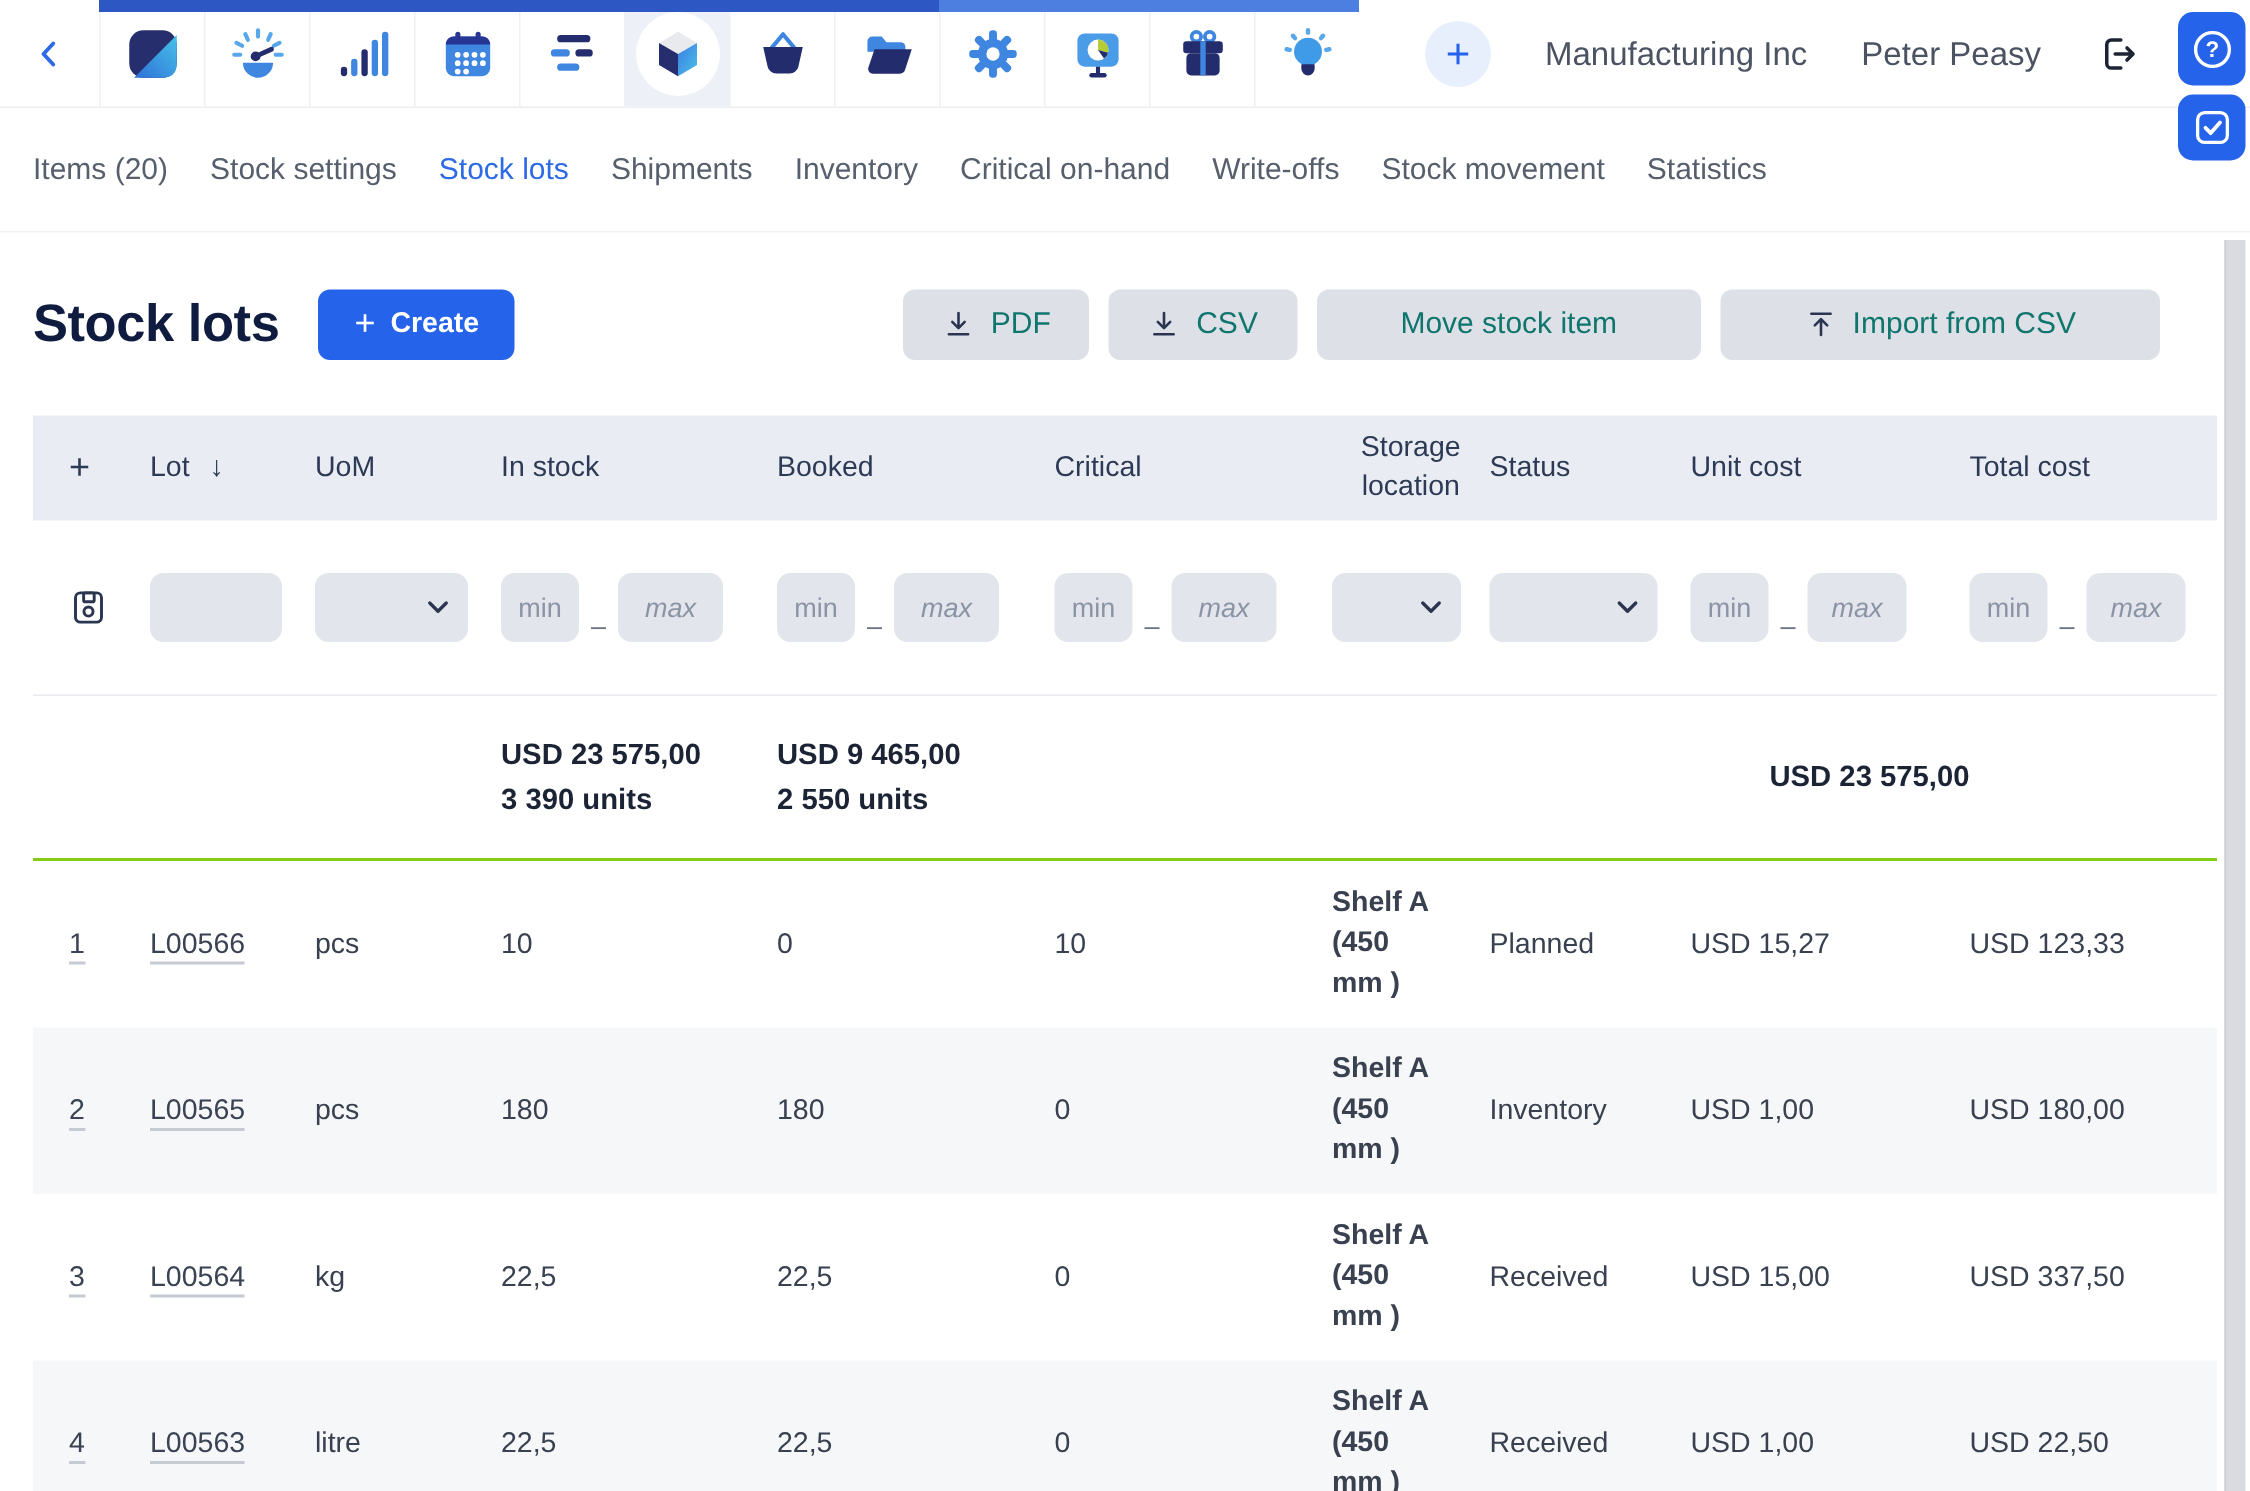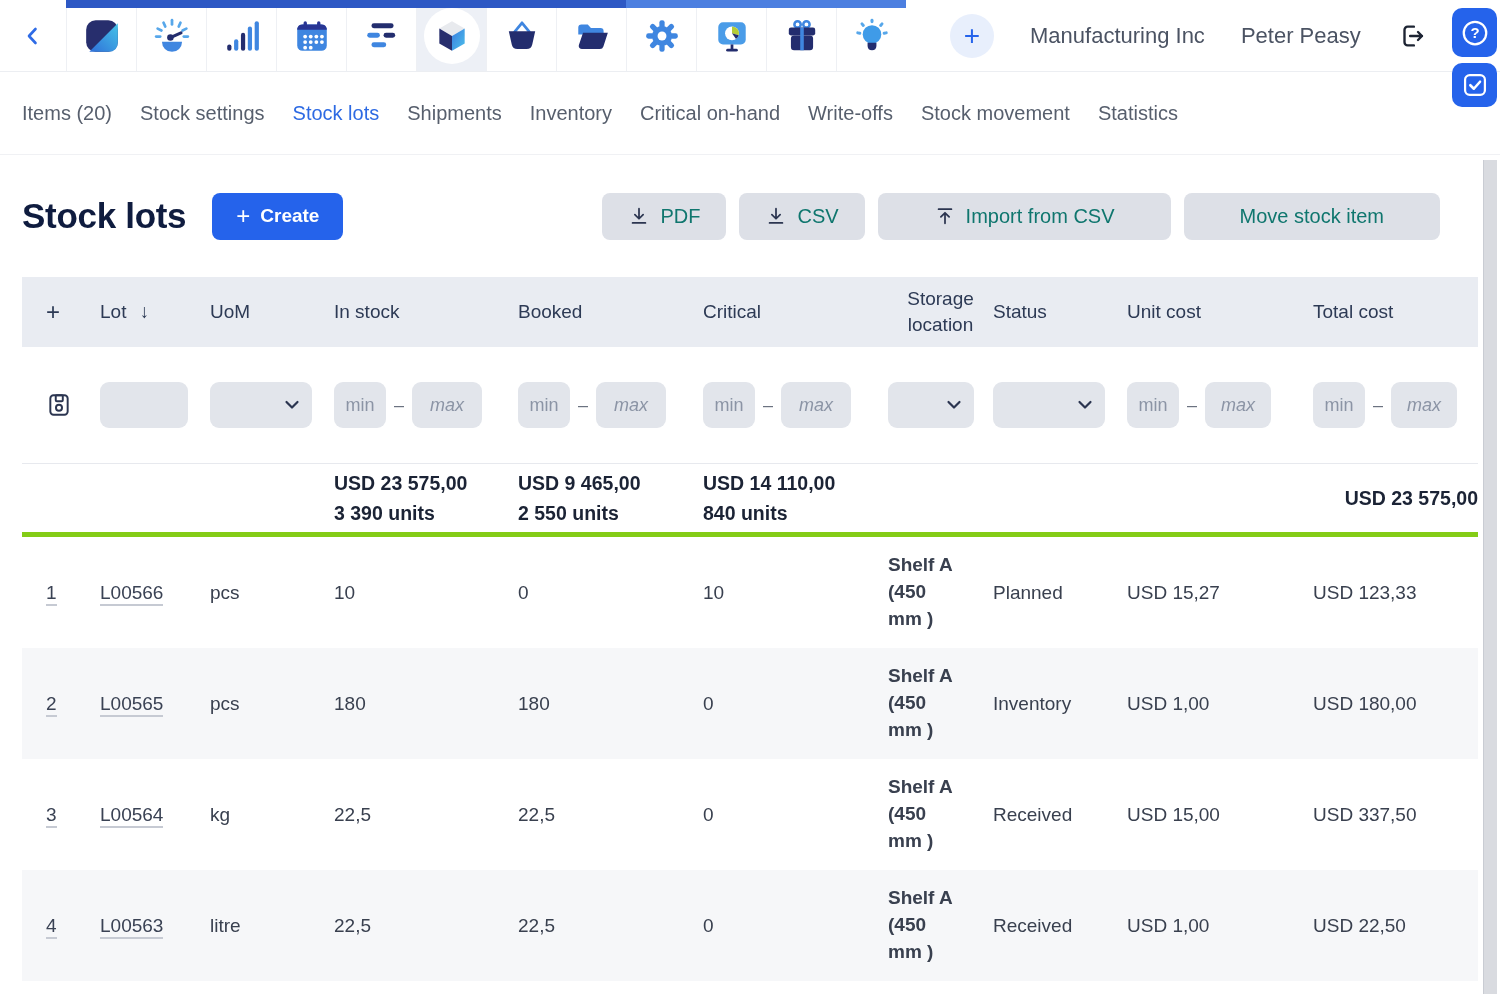--- a/index.html
+++ b/index.html
@@ -56,33 +56,33 @@
 
   .thead { background:#e9ecf2; height:70px; }
   .thead .c { color:#2d3a55; }
   .th-storage { text-align:center; line-height:1.35; }
 
   .filters { height:116px; }
   .chip { height:46px; background:#e2e5eb; border-radius:9px; border:none; font-family:inherit;
     font-size:18px; color:#39404f; text-align:center; }
   .chip::placeholder { color:#8b94a5; }
   .chip.txt { width:88px; }
-  .minmax { display:flex; align-items:center; gap:8px; }
+  .minmax { display:flex; align-items:flex-end; gap:8px; }
   .chip.min { width:52px; }
   .chip.max { width:70px;font-style:italic; }
   .chip.max.sm { width:66px; }
   .dash { color:#6b7280; font-size:18px; }
   .select-chip { height:46px; background:#e2e5eb; border-radius:9px; display:flex; align-items:center;
     justify-content:flex-end; padding-right:12px; cursor:pointer; }
   .select-chip.uom { width:102px; }
   .select-chip.storage { width:86px; }
   .select-chip.status { width:112px; }
   .save-filter { cursor:pointer; display:flex; }
 
-  .summary { border-top:1px solid #e7e9ee; border-bottom:5px solid #84cc16; padding:4px 0; }
+  .summary { border-top:1px solid #e7e9ee; border-bottom:2px solid #84cc16; padding:24px 0; }
   .summary .c { font-weight:700; color:#1b2335; line-height:1.55; font-size:19.5px; }
   .summary .right { text-align:right; }
 
   .datarow { padding:15px 0; }
   .datarow.alt { background:#f6f7f9; }
   .rlink { color:#3a4254; text-decoration:none; border-bottom:2px solid #c6cad3; padding-bottom:1px; }
   .storage-txt { display:block; width:68px; line-height:1.42;font-weight:bold; }
 
   
   .scrollbar { position:absolute; top:160px; right:3px; width:14px; height:834px;
@@ -341,29 +341,29 @@
     </button>
     <button class="gray-btn">
       <span>
         <svg width="22" height="22" viewBox="0 0 24 24">
             <path d="M12 4 v10 M7.5 10.5 L12 15 L16.5 10.5 M5 19.5 h14" fill="none" stroke="#2b3550" stroke-width="1.9" stroke-linecap="round" stroke-linejoin="round"></path>
           </svg>
       </span>
       <span>CSV</span>
     </button>
     <button class="gray-btn wide">
+      <span>Move stock item</span>
+    </button>
+    <button class="gray-btn wide">
       <span>
         <svg width="22" height="22" viewBox="0 0 24 24">
             <path d="M5 4.5 h14 M12 9 v11 M7.5 13 L12 8.5 L16.5 13" fill="none" stroke="#2b3550" stroke-width="1.9" stroke-linecap="round" stroke-linejoin="round"></path>
           </svg>
       </span>
       <span>Import from CSV</span>
-    </button>
-    <button class="gray-btn wide">
-      <span>Move stock item</span>
     </button>
   </div>
 </div>
 
 <div class="grid thead">
   <div class="c first" style="font-size:24px;">+</div>
   <div class="c">
     <span>Lot</span>
     <span style="margin-left:8px;">↓</span>
   </div>
@@ -449,24 +449,20 @@
     <div class="c"></div>
     <div class="c"></div>
   <div class="c">
     <div>USD 23 575,00</div>
     <div>3 390 units</div>
   </div>
   <div class="c">
     <div>USD 9 465,00</div>
     <div>2 550 units</div>
   </div>
-  <div class="c">
-    <div>USD 14 110,00</div>
-    <div>840 units</div>
-  </div>
   <div class="c"></div>
     <div class="c"></div>
     <div class="c"></div>
   <div class="c right">USD 23 575,00</div>
 </div>
 
 <div class="grid datarow">
   <div class="c first"><a class="rlink">1</a></div>
   <div class="c"><a class="rlink">L00566</a></div>
   <div class="c">pcs</div>

